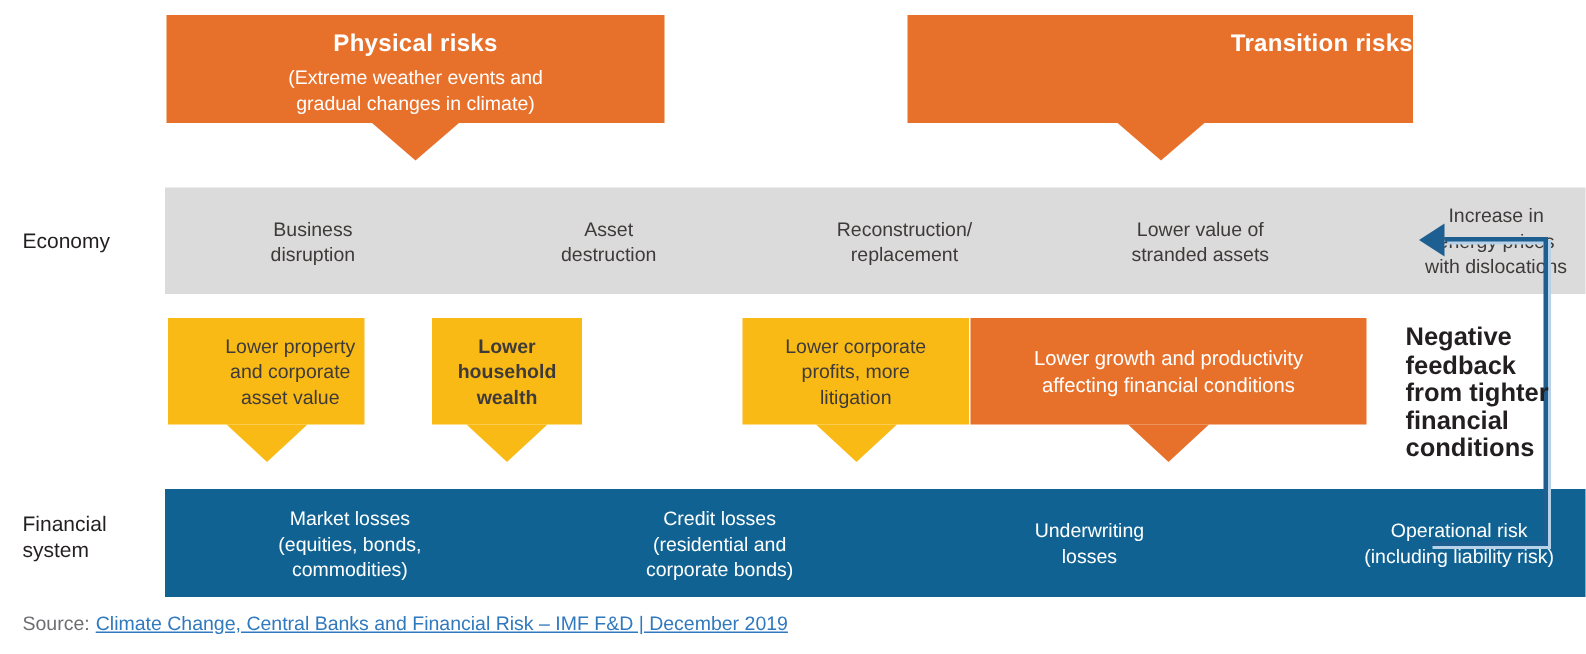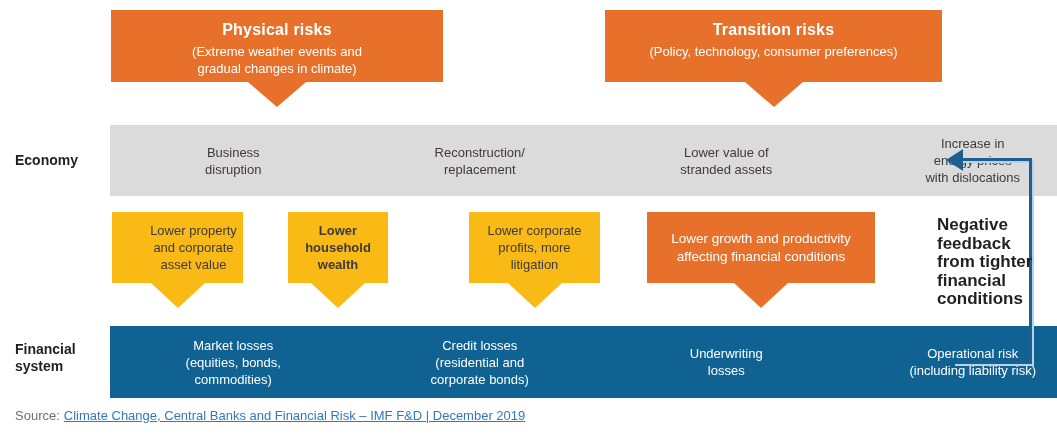--- a/index.html
+++ b/index.html
@@ -11,50 +11,50 @@
   body{background:#fff; font-family:"Liberation Sans", sans-serif;}
   .canvas{position:relative; width:1057px; height:436px; background:#fff; overflow:hidden;}
   .pre{white-space:pre-line;}
 
   
   .top-box{position:absolute; top:10px; height:72px; background:var(--orange);
     color:#fff; text-align:center; padding-top:11px;}
   .top-box .title{font-size:16px; font-weight:bold; letter-spacing:.2px;}
   .top-box .subtitle{font-size:13px; line-height:17px; margin-top:4px;}
   .box-physical{left:111px; width:332px;}
-  .box-transition{left:605px; width:337px;}
+  .box-transition{left:605px; width:337px;text-align:right;}
 
   
   .ptr{position:absolute; top:100%; left:50%; transform:translateX(-50%);
     width:0; height:0; border-left:29px solid transparent; border-right:29px solid transparent;
     border-top:25px solid var(--orange);}
   .ptr-sm{border-left-width:27px; border-right-width:27px;}
   .ptr-yellow{border-top-color:var(--yellow);}
 
   
   .bar{position:absolute; left:110px; width:986px; display:flex; align-items:center;justify-content:flex-end;}
   .bar-economy{top:125px; height:71px; background:var(--gray-bar); color:var(--dark-text);}
   .bar-financial{top:326px; height:72px; background:var(--blue-bar); color:#fff;}
   .bar .cell{flex:1; text-align:center; font-size:13px; line-height:17px; padding:0 4px;}
 
   
-  .side-label{position:absolute; left:15px; font-size:14px; font-weight:bold;
+  .side-label{position:absolute; left:15px; font-size:14px; font-weight:normal;
     color:var(--label-text); line-height:17px;}
   .lbl-economy{top:152px;}
   .lbl-financial{top:341px;}
 
   
   .impact{position:absolute; top:212px; height:71px; display:flex; align-items:center;
     justify-content:center; text-align:center; font-size:13px; line-height:17px;}
   .impact-yellow{background:var(--yellow); color:var(--dark-text);}
   .impact-orange{background:var(--orange); color:#fff; font-size:13.5px; line-height:18px;}
   .imp-1{left:112px; width:131px;padding-left:32px;}
   .imp-2{left:288px; width:100px;font-weight:bold;}
-  .imp-3{left:469px; width:131px;}
-  .imp-4{left:647px; width:228px;}
+  .imp-3{left:495px; width:151px;}
+  .imp-4{left:647px; width:264px;}
 
   
   .fb-line{position:absolute; background:var(--line-blue); box-shadow:2px 2px 0 #b7d2e8;}
   .fb-top{left:963px; top:158px; width:69px; height:3px;}
   .fb-right{left:1029px; top:158px; width:3px; height:206px;}
   .fb-bottom{left:953px; top:361px; width:79px; height:3px;}
   .fb-arrow{position:absolute; left:946px; top:149px; width:0; height:0;
     border-top:11px solid transparent; border-bottom:11px solid transparent;
     border-right:17px solid var(--line-blue);}
   .fb-text{position:absolute; left:937px; top:216px; width:100px; font-size:17px;
@@ -71,28 +71,29 @@
 
   <div class="top-box box-physical">
     <div class="title">Physical risks</div>
     <div class="subtitle pre">(Extreme weather events and
 gradual changes in climate)</div>
     <div class="ptr"></div>
   </div>
 
   <div class="top-box box-transition">
     <div class="title">Transition risks</div>
-    <div class="subtitle pre">(Policy, technology, consumer preferences)</div>
     <div class="ptr"></div>
   </div>
 
   <div class="side-label lbl-economy">Economy</div>
   <div class="bar bar-economy">
     <div class="cell pre">Business
 disruption</div>
+    <div class="cell pre">Asset
+destruction</div>
     <div class="cell pre">Reconstruction/
 replacement</div>
     <div class="cell pre">Lower value of
 stranded assets</div>
     <div class="cell pre">Increase in
 energy prices
 with dislocations</div>
   </div>
 
   <div class="impact impact-yellow imp-1">

